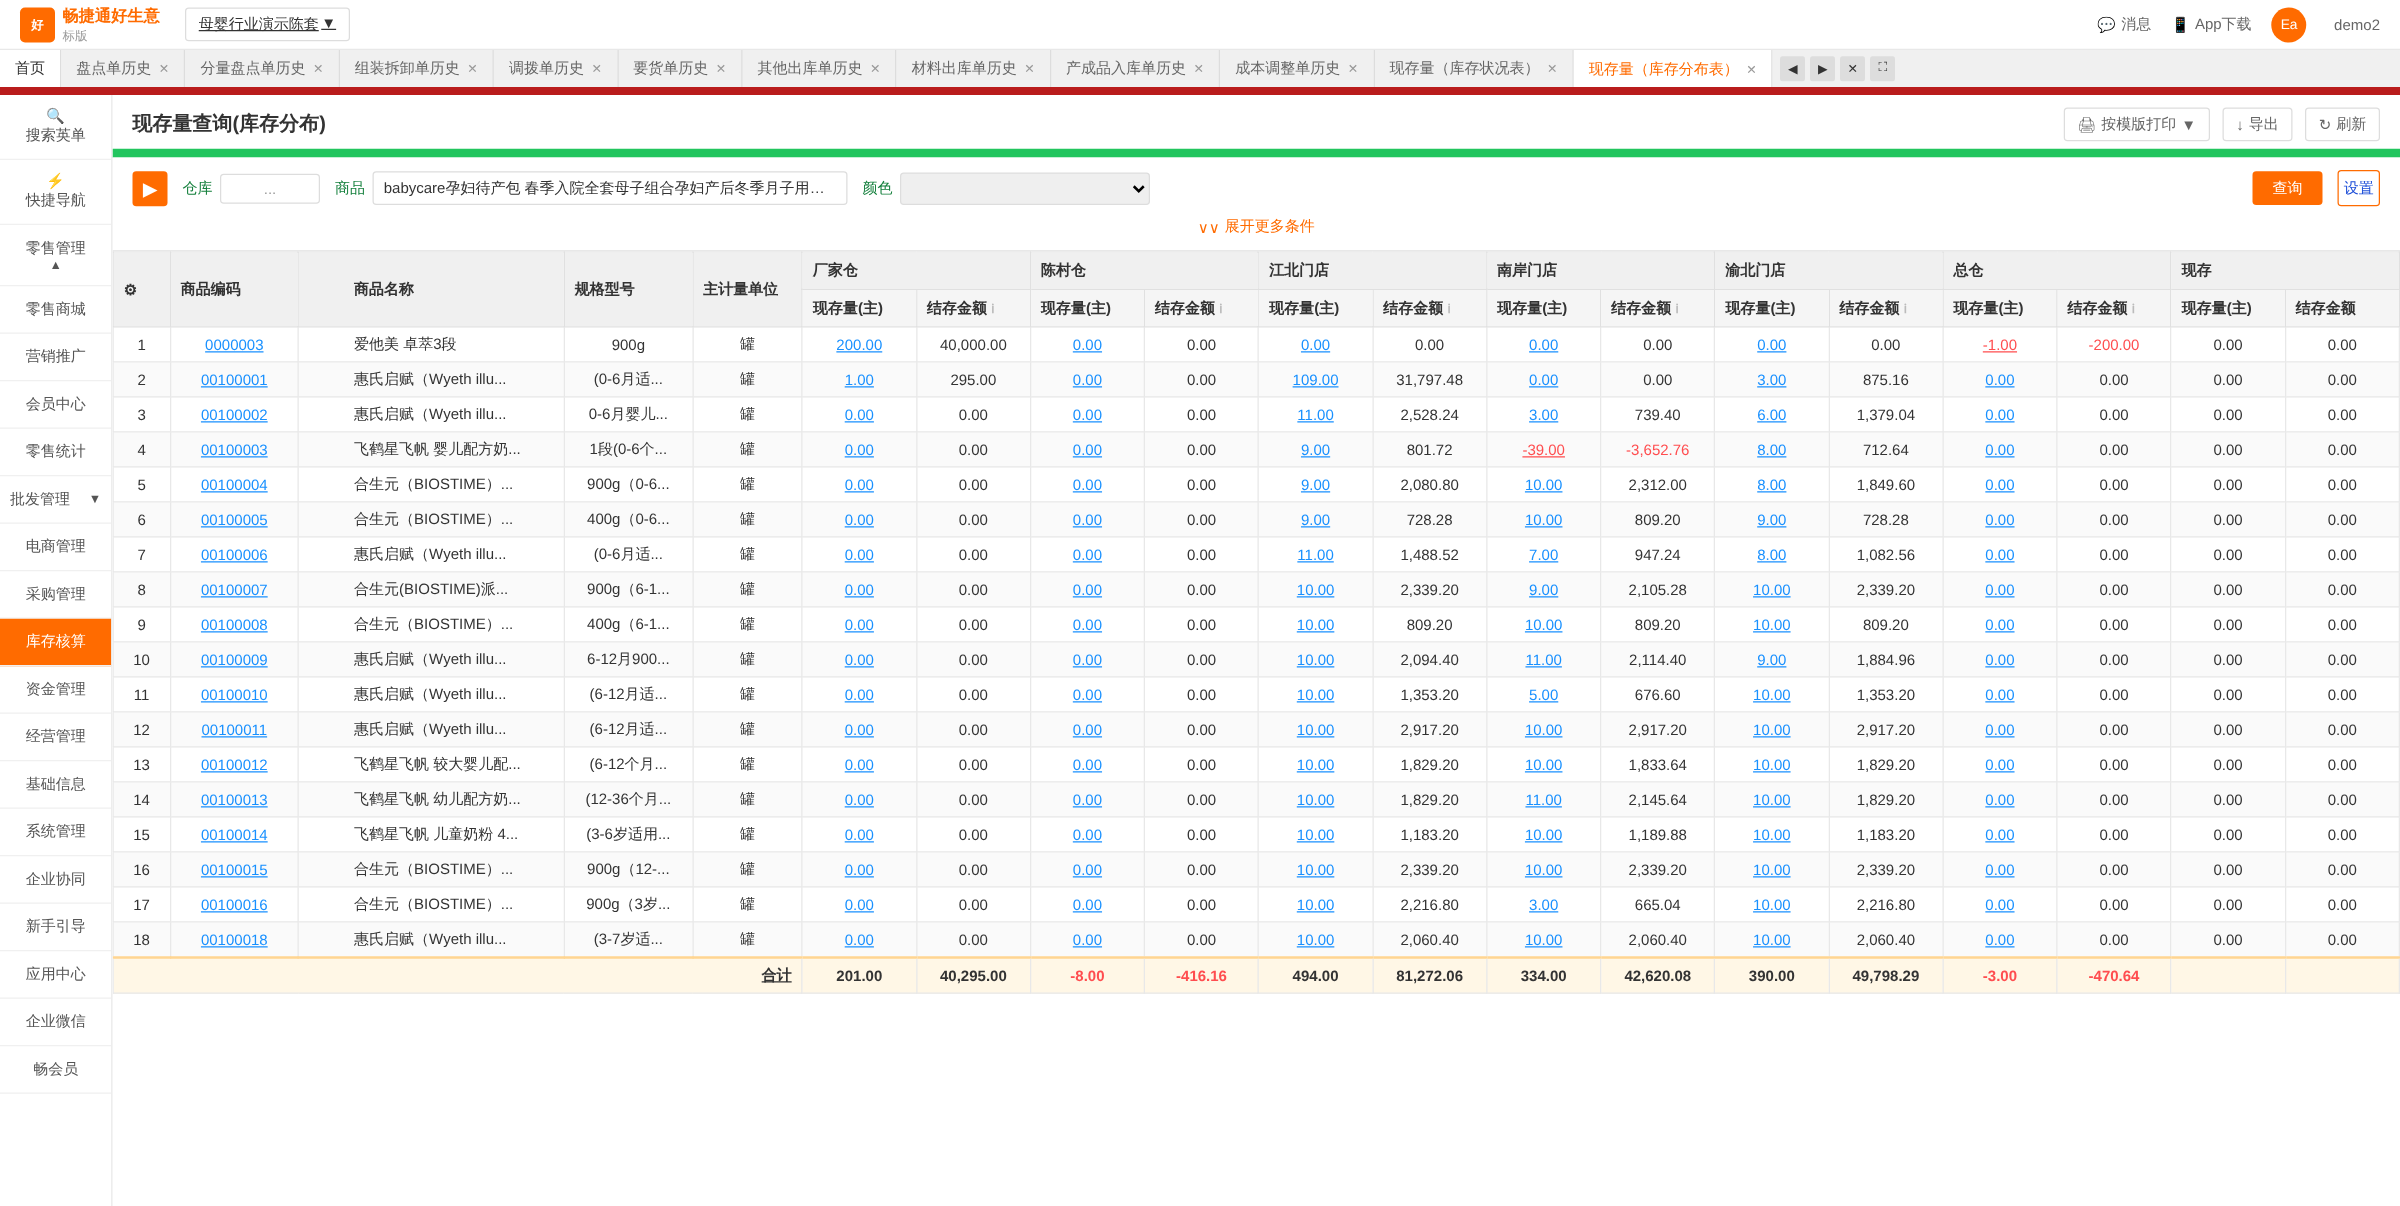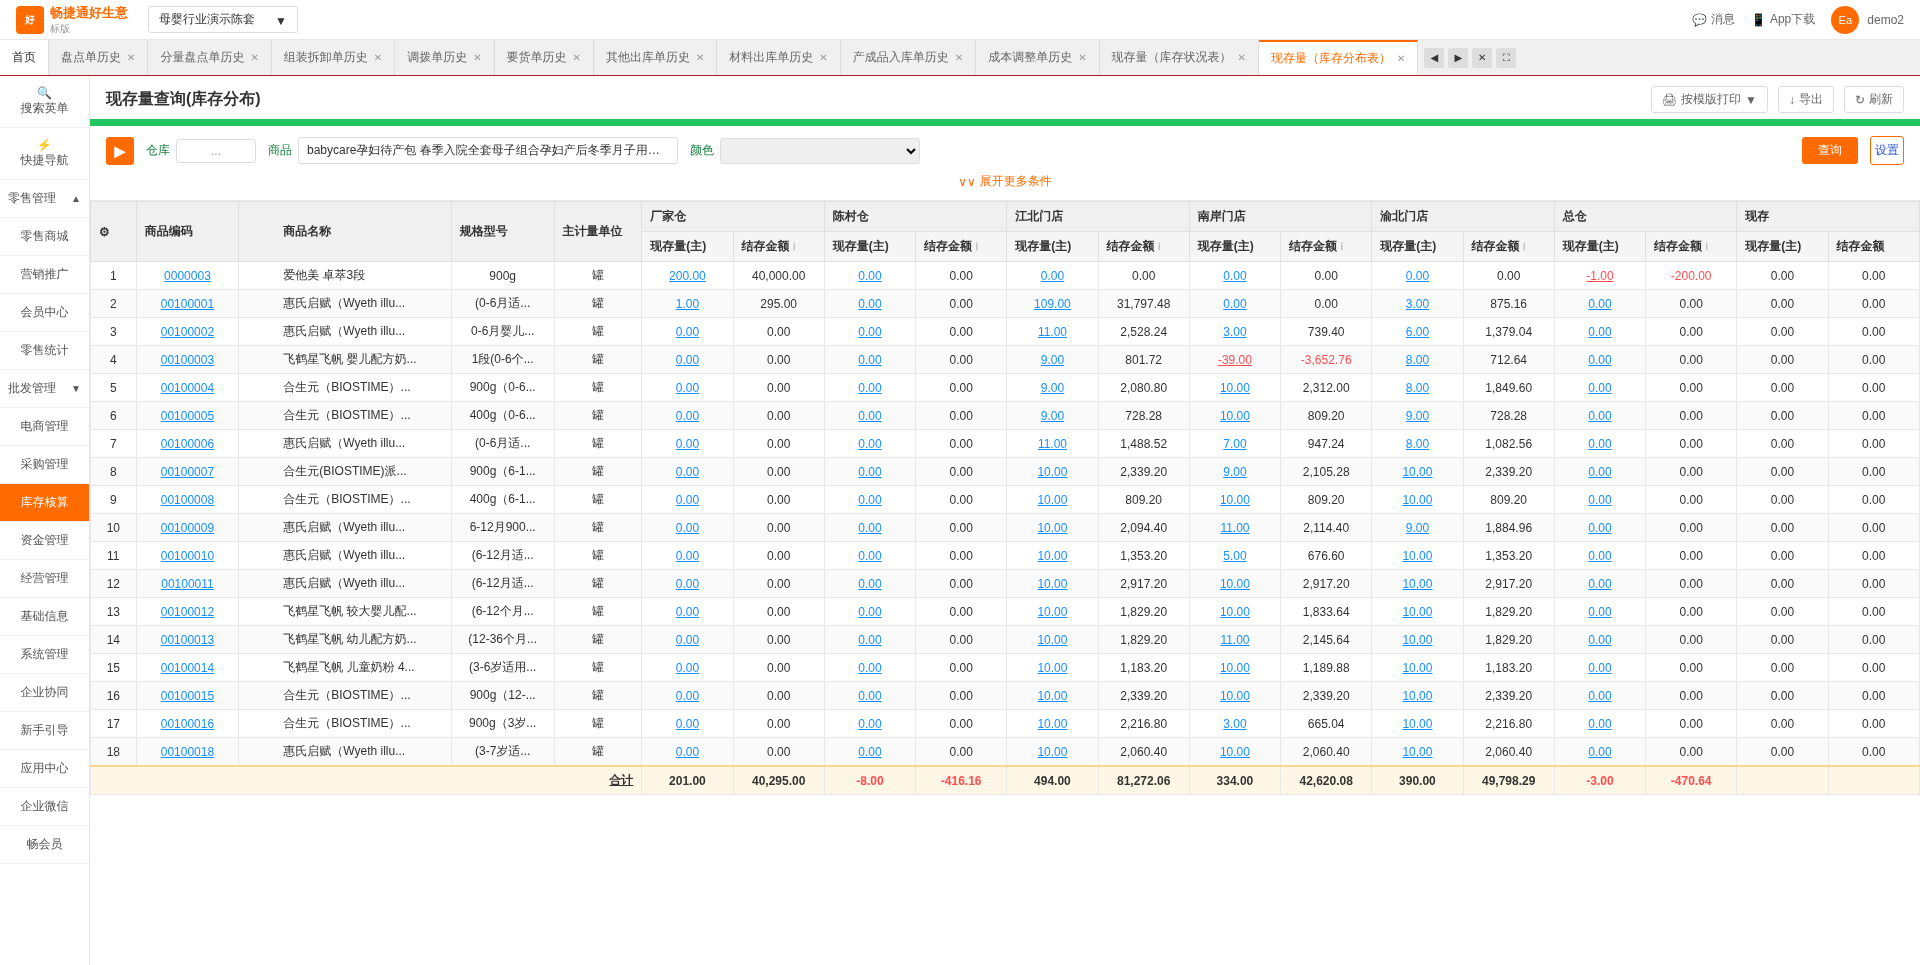--- a/index.html
+++ b/index.html
@@ -8,21 +8,21 @@
     
     .topbar { height: 40px; background: #fff; border-bottom: 1px solid #e8e8e8; display: flex; align-items: center; padding: 0 16px; gap: 20px; }
     .topbar-logo { font-size: 14px; font-weight: bold; color: #ff6b00; display: flex; align-items: center; gap: 6px; }
     .topbar-logo .logo-icon { width: 28px; height: 28px; background: #ff6b00; border-radius: 4px; display: flex; align-items: center; justify-content: center; color: white; font-size: 10px; }
     .topbar-spacer { flex: 1; }
     .topbar-actions { display: flex; align-items: center; gap: 16px; font-size: 12px; color: #666; }
     .topbar-actions .action-item { display: flex; align-items: center; gap: 4px; cursor: pointer; }
     .avatar { width: 28px; height: 28px; border-radius: 50%; background: #ff6b00; display: flex; align-items: center; justify-content: center; color: white; font-size: 11px; }
 
     
-    .tabbar { height: 36px; background: #f0f0f0; display: flex; align-items: center; border-bottom: 1px solid #b91c1c; overflow-x: auto; white-space: nowrap; }
+    .tabbar { height: 36px; background: #f0f0f0; display: flex; align-items: center; border-bottom: 7px solid #b91c1c; overflow-x: auto; white-space: nowrap; }
     .tab { display: inline-flex; align-items: center; height: 36px; padding: 0 12px; font-size: 12px; color: #666; cursor: pointer; border-right: 1px solid #ddd; gap: 6px; flex-shrink: 0; }
     .tab.home { background: #fff; color: #333; }
     .tab.active { background: #fff; color: #ff6b00; border-top: 2px solid #ff6b00; }
     .tab-close { color: #999; font-size: 10px; }
     .tab-nav { display: flex; align-items: center; padding: 0 6px; gap: 4px; flex-shrink: 0; }
     .tab-nav-btn { width: 20px; height: 20px; background: #ddd; border-radius: 2px; display: flex; align-items: center; justify-content: center; cursor: pointer; font-size: 10px; }
 
     
     .main-layout { display: flex; height: calc(965px - 40px - 36px); }
 
@@ -75,35 +75,35 @@
 <body>
 
 <div class="topbar">
   <div class="topbar-logo">
     <div class="logo-icon">好</div>
     <div>
       <div style="font-size:13px;color:#ff6b00;">畅捷通好生意</div>
       <div style="font-size:10px;color:#999;font-weight:normal;">标版</div>
     </div>
   </div>
-  <div style="display:flex;align-items:flex-end;gap:20px;padding:4px 10px;border:1px solid #ddd;border-radius:3px;cursor:pointer;">
+  <div style="display:flex;align-items:flex-start;gap:2px;padding:4px 10px;border:1px solid #ddd;border-radius:3px;cursor:pointer;text-decoration:underline;">
     <span>母婴行业演示陈套</span>
     <span>▼</span>
   </div>
   <div class="topbar-spacer"></div>
   <div class="topbar-actions">
     <div class="action-item">
       <span>💬</span>
       <span>消息</span>
     </div>
     <div class="action-item">
       <span>📱</span>
       <span>App下载</span>
     </div>
-    <div style="display:flex;align-items:center;gap:8px;cursor:pointer;">
+    <div style="display:flex;align-items:center;gap:22px;cursor:pointer;">
       <div class="avatar">Ea</div>
       <span>demo2</span>
     </div>
   </div>
 </div>
 
 <div class="tabbar">
   <div class="tab home">
       <span>首页</span>
     </div>
@@ -163,21 +163,21 @@
 
   <div class="sidebar">
     <div class="sidebar-item">
       <div>🔍</div>
       <div>搜索英单</div>
     </div>
     <div class="sidebar-item">
       <div>⚡</div>
       <div>快捷导航</div>
     </div>
-    <div class="sidebar-item" style="display:flex;align-items:center;justify-content:space-between;padding:10px 8px;">
+    <div class="sidebar-item" style="display:flex;align-items:center;justify-content:space-between;padding:10px 8px;flex-direction:column;">
       <span>零售管理</span>
       <span style="font-size:10px;">▲</span>
     </div>
     <div class="sidebar-item">
       <div>零售商城</div>
     </div>
     <div class="sidebar-item">
       <div>营销推广</div>
     </div>
     <div class="sidebar-item">

